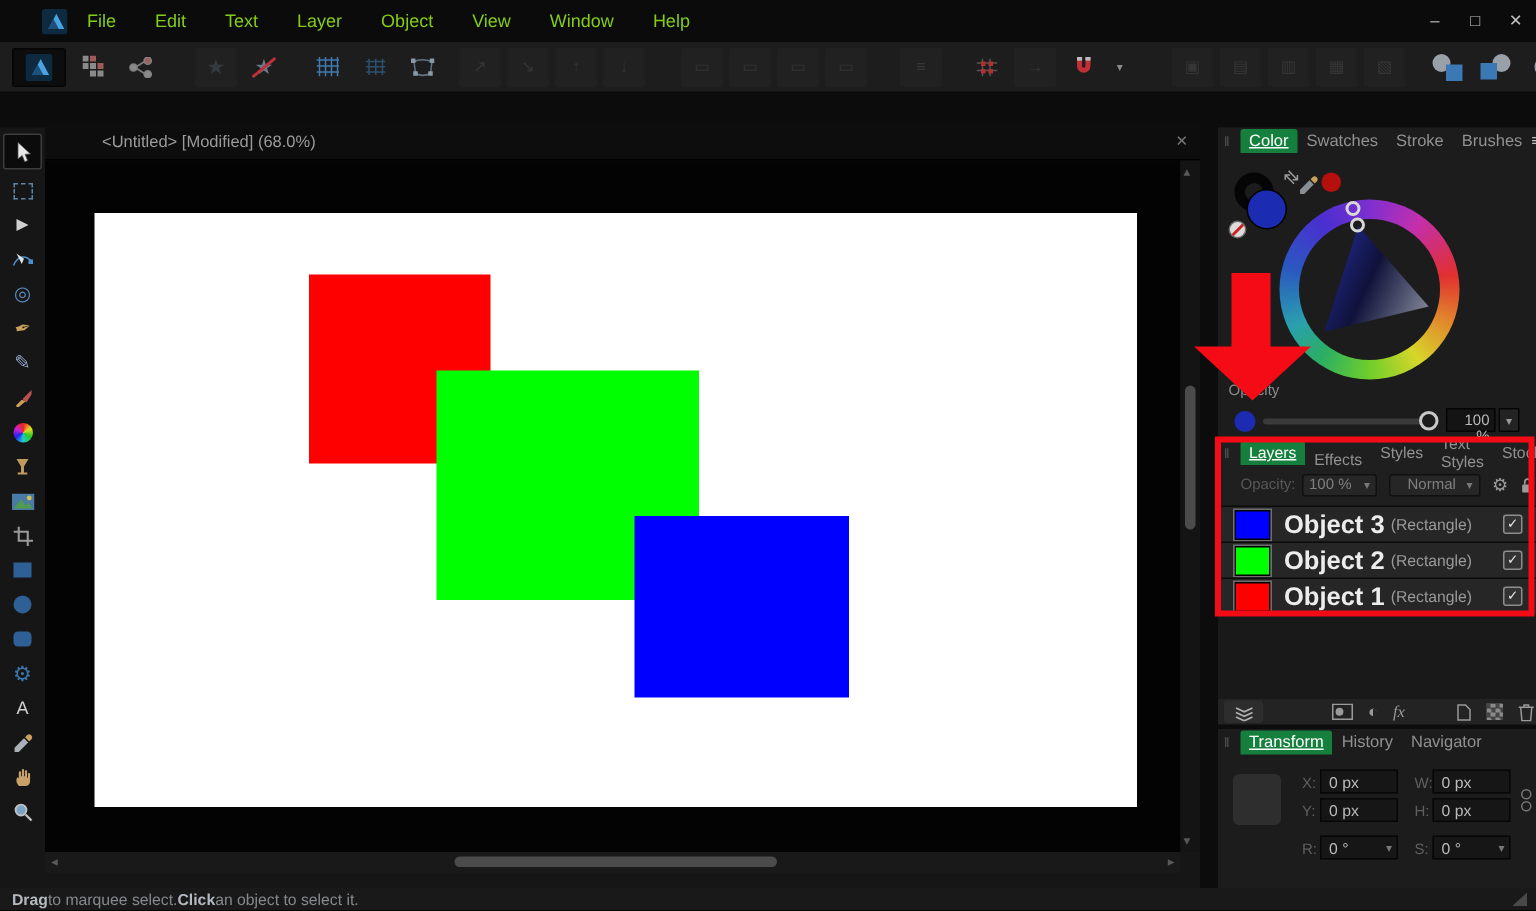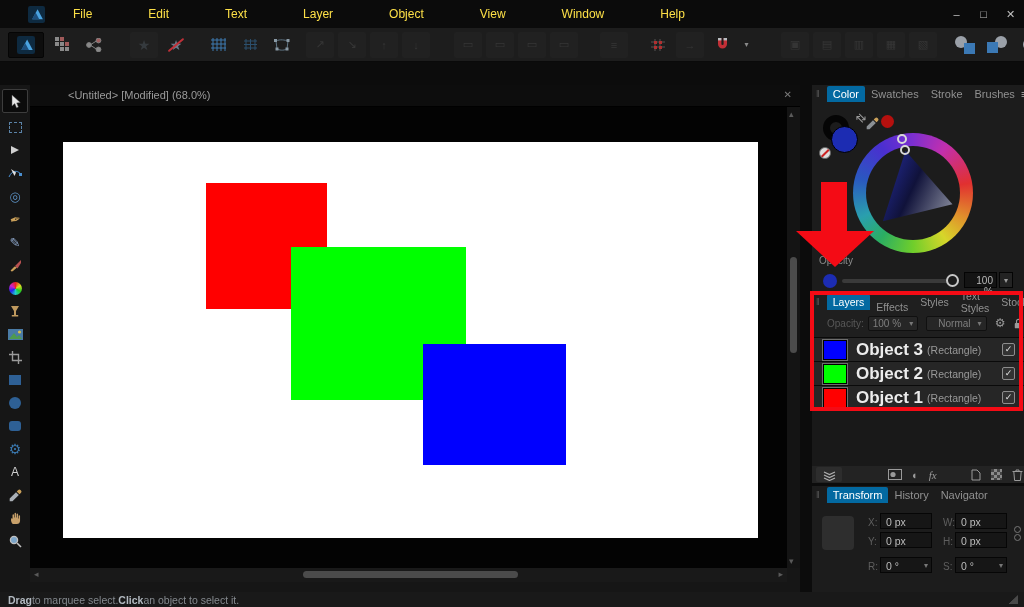--- a/index.html
+++ b/index.html
@@ -5,21 +5,21 @@
   * { box-sizing: border-box; margin:0; padding:0; }
   html,body { background:#000; }
   #app {
     position:relative; width:1024px; height:607px; overflow:hidden;
     background:#0c0c0c; font-family:"Liberation Sans","DejaVu Sans",sans-serif;
     color:#c8c8c8; font-size:11px; -webkit-font-smoothing:antialiased;
   }
   
   #menubar { position:absolute; left:0; top:0; width:1024px; height:28px; background:#0b0b0b; display:flex; align-items:center; }
   #menubar .logo { margin-left:28px; width:17px; height:17px; }
-  .menu-item { padding:0 28px; font-size:12px; color:#fde047; height:28px; line-height:28px; cursor:default; }
+  .menu-item { padding:0 13px; font-size:12px; color:#84cc16; height:28px; line-height:28px; cursor:default; }
   #win-controls { margin-left:auto; display:flex; align-items:center; height:28px; }
   #win-controls span { width:27px; text-align:center; color:#c0c0c0; font-size:11px; line-height:28px; }
   
   #toolbar { position:absolute; left:0; top:28px; width:1024px; height:34px; background:#1d1d1d; border-bottom:1px solid #0a0a0a; display:flex; align-items:center; padding-left:8px; }
   .tb { width:28px; height:26px; display:flex; align-items:center; justify-content:center; border-radius:2px; position:relative; flex:0 0 auto; }
   .tb.dim { background:#212121; }
   .tb.dim > * { opacity:.4; }
   .tb.sel { background:#0d0d0d; border:1px solid #050505; width:36px; }
   .g { display:flex; gap:4px; flex:0 0 auto; }
   .dimglyph { color:#555; font-size:11px; }
@@ -59,21 +59,21 @@
   #hthumb { position:absolute; left:273px; top:3px; width:215px; height:7px; background:#4b4b4b; border-radius:4px; }
   #vscroll { position:absolute; right:0; top:22px; width:13px; height:461px; background:#141414; }
   #vscroll .arr { position:absolute; left:2px; color:#5a5a5a; font-size:9px; }
   #vthumb { position:absolute; left:3px; top:150px; width:7px; height:96px; background:#4b4b4b; border-radius:4px; }
   
   #rightpanel { position:absolute; left:800px; top:85px; width:224px; height:507px; background:#0c0c0c; }
   .panel { position:absolute; left:12px; width:212px; }
   .ptabs { display:flex; align-items:center; height:17px; padding-left:4px; gap:0; }
   .grip { color:#585858; font-size:9px; letter-spacing:1px; margin-right:6px; }
   .ptab { padding:2px 6px; color:#919191; font-size:11px; }
-  .ptab.active { color:#fff; background:#0369a1; border-radius:2px 2px 0 0; }
+  .ptab.active { color:#fff; background:#15803d; border-radius:2px 2px 0 0;text-decoration:underline; }
   .pmenu { margin-left:auto; margin-right:5px; color:#bdbdbd; font-size:11px; }
   #colorpanel { top:0; height:207px; background:#1c1c1c; }
   #swatch-stroke { position:absolute; left:11px; top:30px; width:26px; height:26px; border-radius:50%; border:7px solid #050505; background:#1c1c1c; }
   #swatch-fill { position:absolute; left:19px; top:41px; width:27px; height:27px; border-radius:50%; border:1px solid #000; }
   #swatch-none { position:absolute; left:7px; top:62px; width:12px; height:12px; border-radius:50%; background:#ddd; border:1px solid #666; overflow:hidden; }
   #swatch-none i { position:absolute; left:-2px; top:4px; width:15px; height:2px; background:#c22; transform:rotate(-45deg); }
   #swap-icon { position:absolute; left:44px; top:26px; color:#9a9a9a; font-size:12px; transform:rotate(45deg); }
   #picker-icon { position:absolute; left:54px; top:32px; }
   #recent-dot { position:absolute; left:69px; top:30px; width:13px; height:13px; border-radius:50%; }
   #wheelbox { position:absolute; left:41px; top:48px; width:120px; height:120px; }

